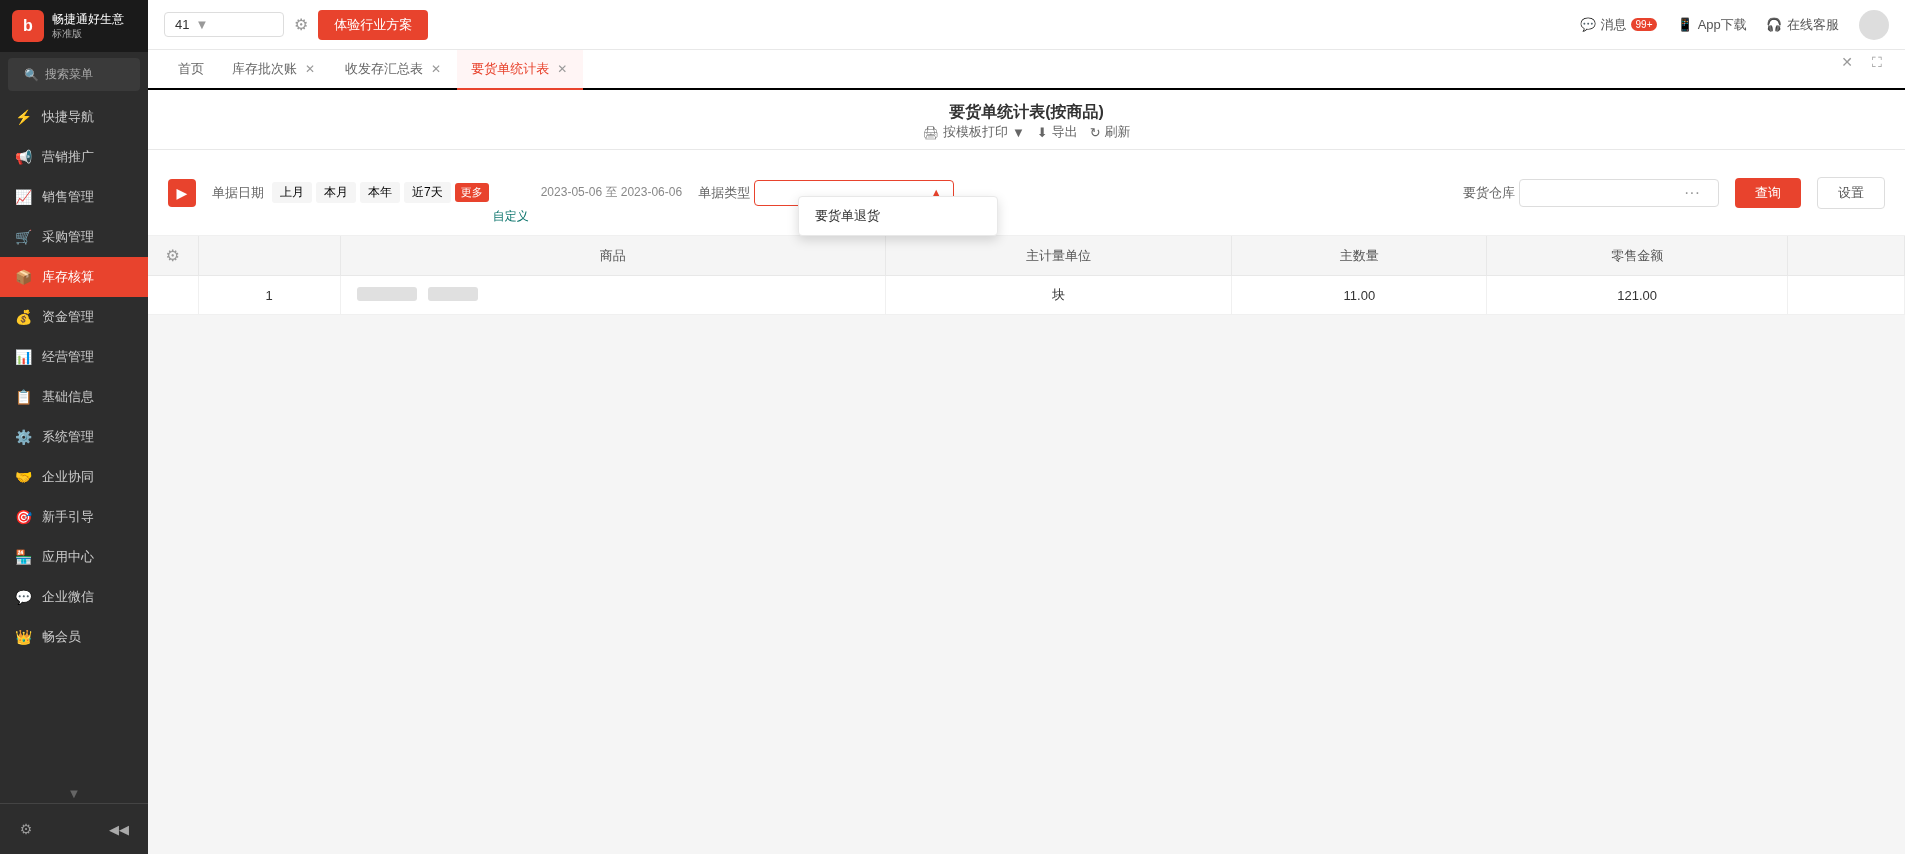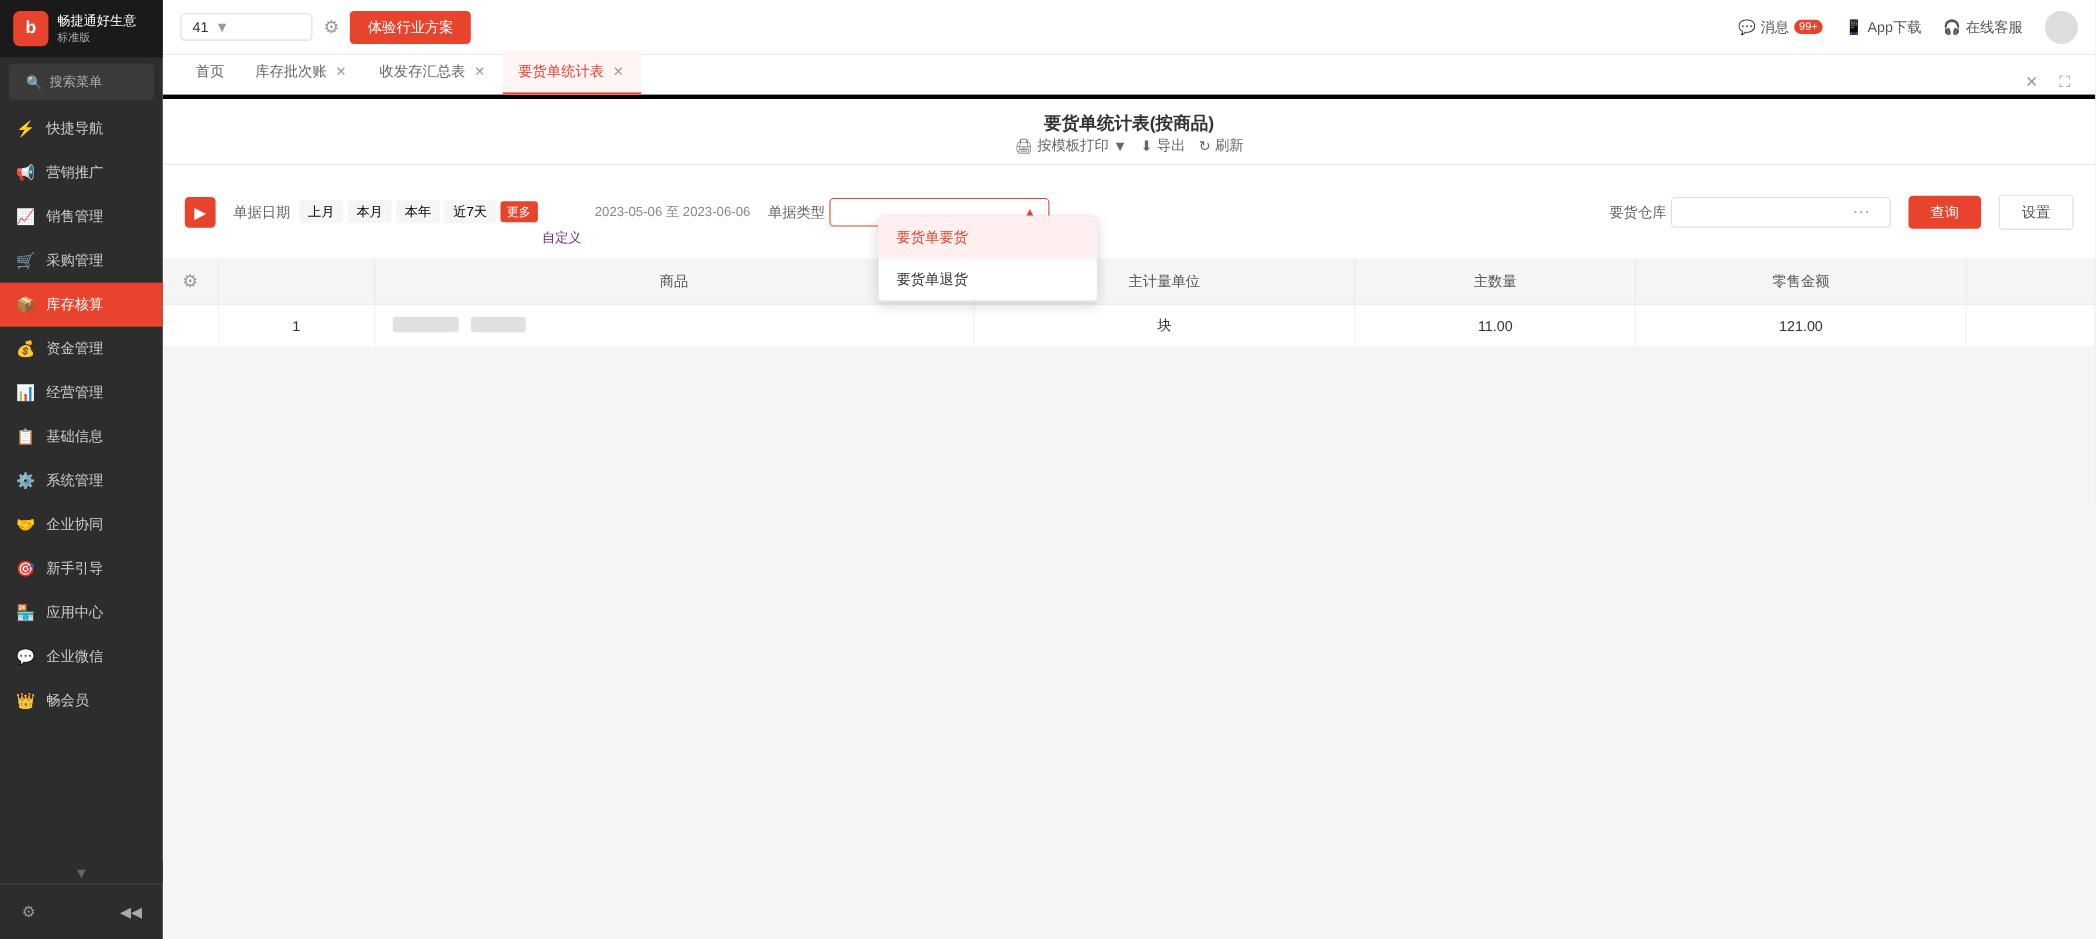--- a/index.html
+++ b/index.html
@@ -163,23 +163,23 @@
     .avatar {
       width: 30px;
       height: 30px;
       background: #ddd;
       border-radius: 50%;
     }
 
     
     .tabs-bar {
       display: flex;
-      align-items: flex-end;
+      align-items: flex-start;
       background: #fff;
-      border-bottom: 4px solid #000000;
+      border-bottom: 2px solid #000000;
       padding: 0 16px;
       height: 40px;
       position: relative;
     }
     .tab-item {
       display: flex;
       align-items: center;
       padding: 0 14px;
       height: 40px;
       font-size: 13px;
@@ -298,21 +298,21 @@
       background: #f5f5f5;
     }
     .date-shortcut.more-badge {
       background: #e8432d;
       color: white;
       font-size: 11px;
       padding: 2px 6px;
     }
     .date-custom {
       font-size: 12px;
-      color: #701a75;
+      color: #0f766e;
       cursor: pointer;
       margin-top: 48px;
     }
     .date-range {
       font-size: 12px;
       color: #888;
       margin-left: 4px;
     }
     .filter-type-group {
       display: flex;
@@ -641,23 +641,20 @@
         <div class="warehouse-input">
           <span>&nbsp;</span>
           <span class="warehouse-more">···</span>
         </div>
       </div>
 
       <button class="query-btn">查询</button>
       <button class="settings-btn">设置</button>
 
       <div class="dropdown-overlay">
-        <div class="dropdown-item selected">
-          <span>要货单要货</span>
-        </div>
         <div class="dropdown-item">
           <span>要货单退货</span>
         </div>
       </div>
     </div>
 
     <div class="table-container">
       <table class="data-table">
         <thead>
           <tr>

